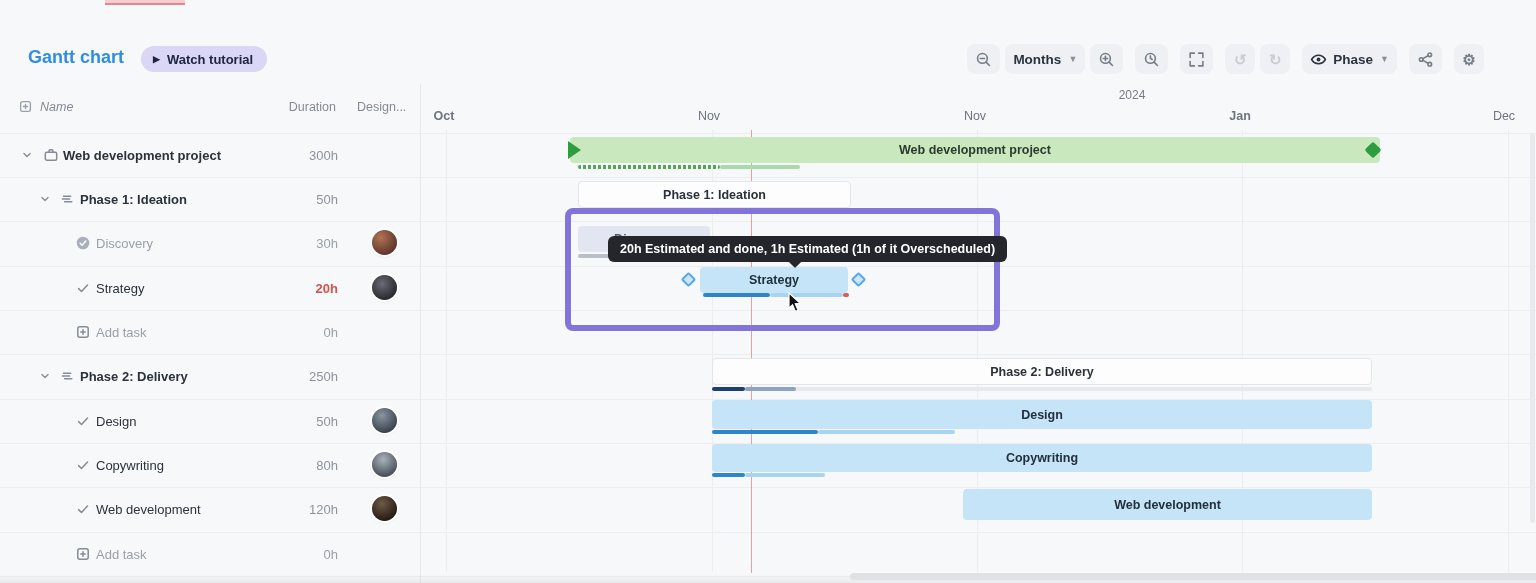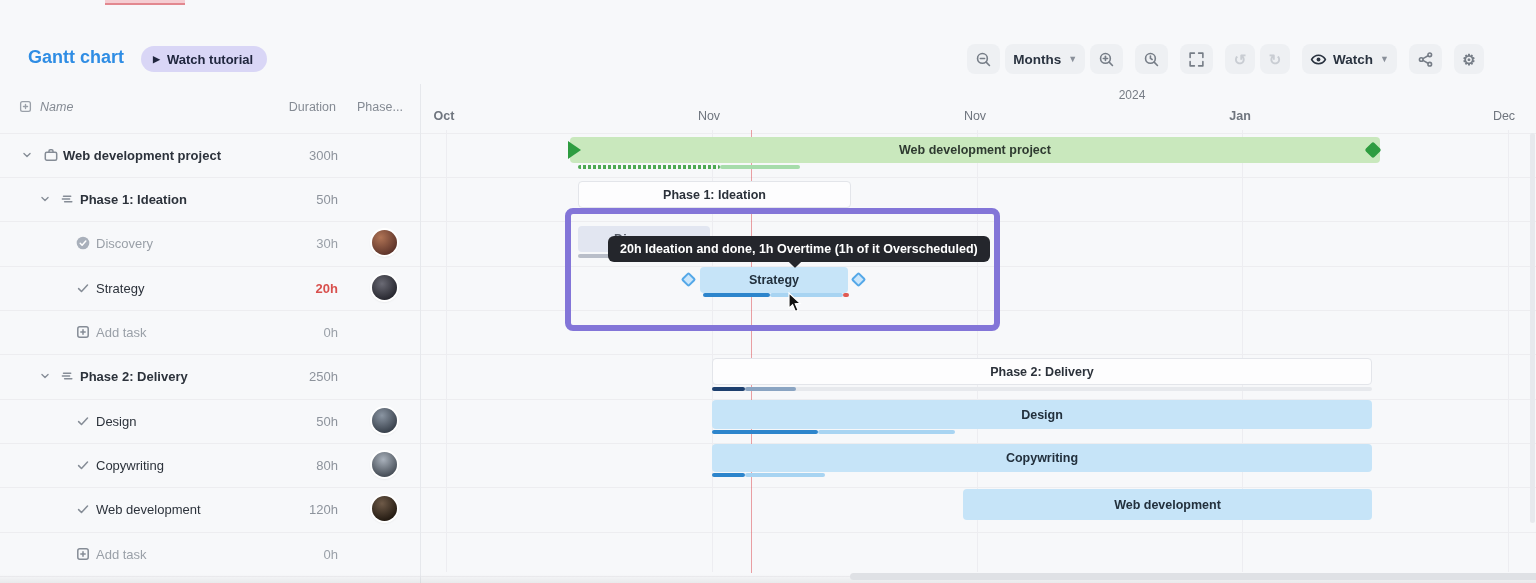--- a/index.html
+++ b/index.html
@@ -169,21 +169,21 @@
         </div>
       </div>
       <div class="tgroup">
         <div class="tbtn">
           <span style="display: flex;">
             <svg viewBox="0 0 16 16">
               <path d="M1.5 8s2.4-4 6.5-4 6.5 4 6.5 4-2.4 4-6.5 4S1.5 8 1.5 8z" stroke="#2a3340"></path>
               <circle cx="8" cy="8" r="1.8" fill="#2a3340" stroke="none"></circle>
             </svg>
           </span>
-          <span>Watch</span>
+          <span>Phase</span>
           <span class="chev">▼</span>
         </div>
       </div>
       <div class="tgroup">
         <div class="tbtn">
           <span style="display: flex;">
             <svg viewBox="0 0 16 16">
               <circle cx="12" cy="3.6" r="1.7"></circle>
               <circle cx="4" cy="8" r="1.7"></circle>
               <circle cx="12" cy="12.4" r="1.7"></circle>
@@ -203,21 +203,21 @@
   <div class="col-head">
     <span class="c-plus">
       <svg viewBox="0 0 16 16">
           <rect x="2.8" y="2.8" width="10.4" height="10.4" rx="2"></rect>
           <line x1="8" y1="5.8" x2="8" y2="10.2"></line>
           <line x1="5.8" y1="8" x2="10.2" y2="8"></line>
         </svg>
     </span>
     <span class="c-name">Name</span>
     <span class="c-dur">Duration</span>
-    <span class="c-asg">Phase...</span>
+    <span class="c-asg">Design...</span>
   </div>
 
   <div id="rowlines">
       <div class="rowline" style="top: 132.7px;"></div>
       <div class="rowline" style="top: 177.03px;"></div>
       <div class="rowline" style="top: 221.36px;"></div>
       <div class="rowline" style="top: 265.69px;"></div>
       <div class="rowline" style="top: 310.02px;"></div>
       <div class="rowline" style="top: 354.35px;"></div>
       <div class="rowline" style="top: 398.68px;"></div>
@@ -381,21 +381,21 @@
         <div class="seg dark-blue" style="left: 292px; top: 473px; width: 33px;"></div>
         <div class="seg light-blue" style="left: 325px; top: 473px; width: 80px;"></div>
         <div class="bar task" style="left: 543px; top: 489px; width: 409px; height: 31px;">
           <span>Web development</span>
         </div>
       </div>
 
     <div class="selbox" id="selbox" style="left: 145px; top: 208px; width: 435px; height: 123px;"></div>
 
     <div class="tooltip" id="tooltip" style="left: 188px; top: 236px;">
-      <span>20h Ideation and done, 1h Overtime (1h of it Overscheduled)</span>
+      <span>20h Estimated and done, 1h Estimated (1h of it Overscheduled)</span>
       <span class="arr" id="tiparr" style="left: 182px;"></span>
     </div>
 
     <div class="cursor" id="cursor" style="left: 368px; top: 292px;">
       <svg width="15" height="21" viewBox="0 0 15 21">
         <path d="M1 1 L1 16.2 L4.6 12.8 L7.4 19.4 L10.1 18.2 L7.3 11.8 L12.2 11.4 Z" fill="#111" stroke="#fff" stroke-width="1.2"></path>
       </svg>
     </div>
 
     <div class="vscroll"></div>

